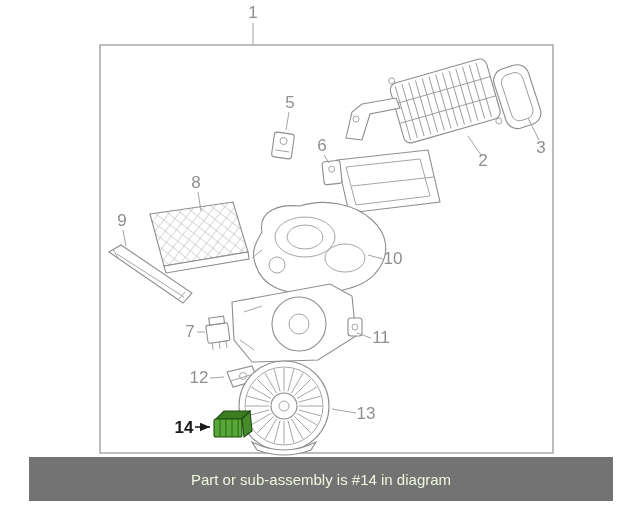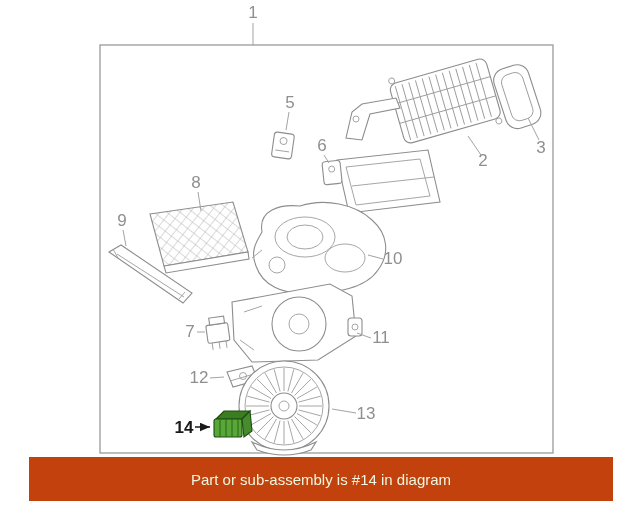--- a/index.html
+++ b/index.html
@@ -8,21 +8,21 @@
     overflow:hidden; font-family:"Liberation Sans", sans-serif;
   }
   .stage svg { position:absolute; left:0; top:0; }
   .callout { font-family:"Liberation Sans", sans-serif; font-size:17px; fill:#8f8f8f; text-anchor:middle; }
   .callout-dark { font-family:"Liberation Sans", sans-serif; font-size:17px; font-weight:bold; fill:#1a1a1a; text-anchor:middle; }
   .leader { stroke:#a3a3a3; stroke-width:1; fill:none; }
   .part { fill:#ffffff; stroke:#8d8d8d; stroke-width:1.1; }
   .detail { fill:none; stroke:#9c9c9c; stroke-width:0.9; }
   .banner {
     position:absolute; left:29px; top:457px; width:584px; height:44px;
-    background:#c2410c; color:#edf7e0;
+    background:#737373; color:#edf7e0;
     display:flex; flex-direction:column; justify-content:center; align-items:center;
     font-size:15px; line-height:21px; text-align:center;
   }
 </style>
 </head>
 <body>
 
 <div class="stage">
 
   <svg width="640" height="512" viewBox="0 0 640 512">

